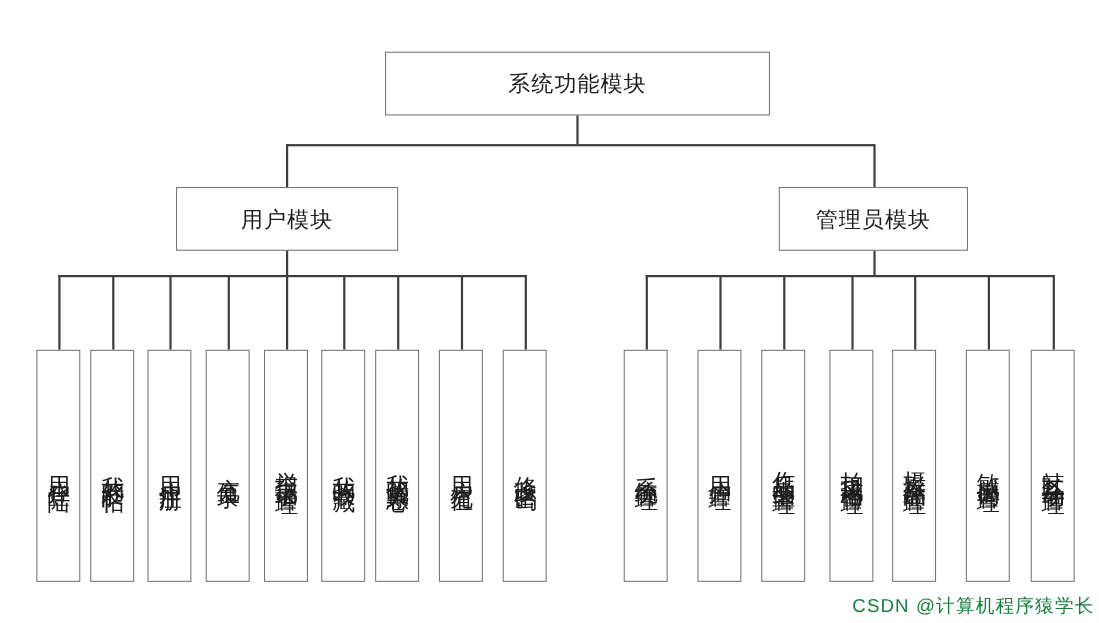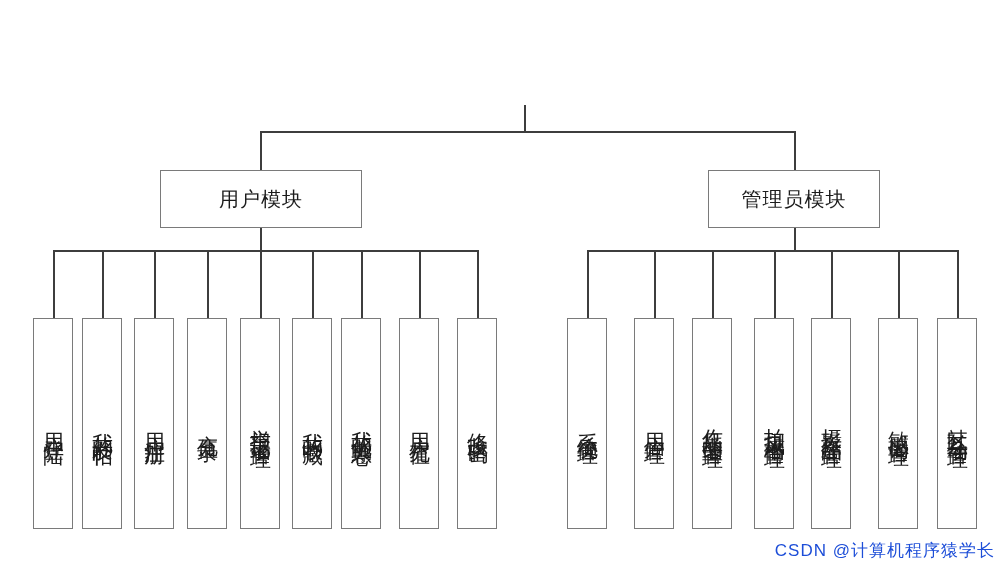--- a/index.html
+++ b/index.html
@@ -19,28 +19,29 @@
     top:318px;width:40px;height:211px;
     writing-mode:vertical-rl;text-orientation:upright;
     font-size:21px;letter-spacing:4px;line-height:1;
   }
   .line{position:absolute;background:#3d3d3d;}
   .v{width:1.5px;}
   .h{height:1.5px;}
   .watermark{
     position:absolute;left:770px;top:539px;width:225px;text-align:right;
     font-family:"Liberation Sans","DejaVu Sans",sans-serif;
-    font-size:17px;color:#1d4ed8;letter-spacing:1px;white-space:nowrap;
+    font-size:17px;color:#15803d;letter-spacing:1px;white-space:nowrap;
   }
 </style>
 </head>
 <body>
 
 <div id="canvas">
 
+  <div class="box root hnode">系统功能模块</div>
 
   <div class="line v" style="left:524px;top:105px;height:26px;"></div>
   <div class="line h" style="left:260px;top:131px;width:535px;"></div>
   <div class="line v" style="left:260px;top:131px;height:39px;"></div>
   <div class="line v" style="left:794px;top:131px;height:39px;"></div>
 
   <div class="box branch-admin hnode">管理员模块</div>
   <div class="box branch-user hnode">用户模块</div>
 
   <div class="line v" style="left:260px;top:228px;height:22px;"></div>

